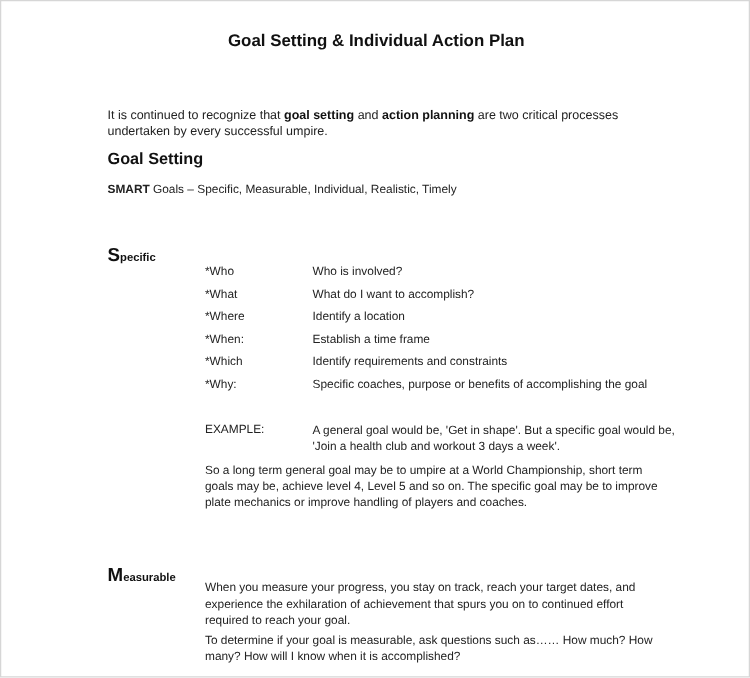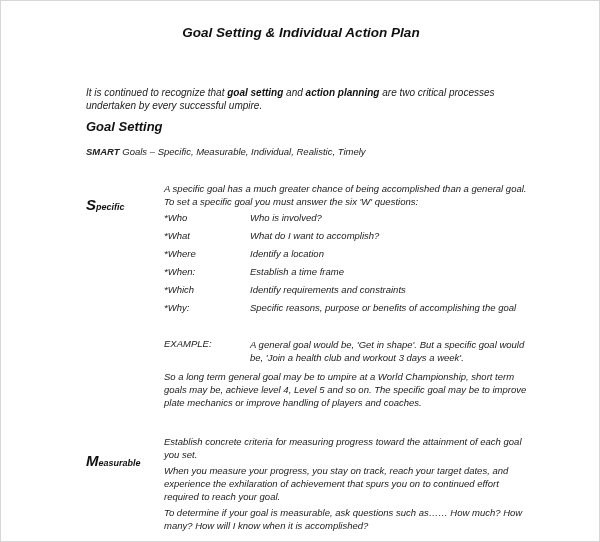--- a/index.html
+++ b/index.html
@@ -1,15 +1,15 @@
 <!DOCTYPE html>
 <html><head>
   <meta charset="utf-8">
   <style>
-    * { box-sizing: border-box; margin: 0; padding: 0; font-style: italic; }
+    * { box-sizing: border-box; margin: 0; padding: 0; }
     html, body { width: 600px; height: 542px; background: #ffffff; overflow: hidden; }
     body { font-family: "Liberation Sans", sans-serif; color: #1a1a1a; }
     .page {
       position: absolute; left: 0; top: 0; width: 600px; height: 542px;
       border: 1px solid #d6d6d6; background: #fff;
     }
     .title {
       position: absolute; left: 0; width: 600px; top: 24px;
       text-align: center; font-size: 13.5px; font-weight: bold; color: #111;
     }
@@ -49,21 +49,20 @@
 
 
   <div class="p" style="top:85px;"><span>It is continued to recognize that </span><b>goal setting</b><span> and </span><b>action planning</b><span> are two critical processes undertaken by every successful umpire.</span></div>
 
   <div class="h2">Goal Setting</div>
 
   <div class="smart"><b>SMART</b><span> Goals – Specific, Measurable, Individual, Realistic, Timely</span></div>
 
   <div class="label" style="top:180px;"><span class="big">S</span><span class="small">pecific</span></div>
 
-  <div class="body-col" style="top:181px;">A specific goal has a much greater chance of being accomplished than a general goal. To set a specific goal you must answer the six 'W' questions:</div>
 
   <div class="w-row" style="top:211px;">
       <span class="w-key">*Who</span>
       <span class="w-val">Who is involved?</span>
     </div>
   <div class="w-row" style="top:229px;">
       <span class="w-key">*What</span>
       <span class="w-val">What do I want to accomplish?</span>
     </div>
   <div class="w-row" style="top:247px;">
@@ -73,29 +72,28 @@
   <div class="w-row" style="top:265px;">
       <span class="w-key">*When:</span>
       <span class="w-val">Establish a time frame</span>
     </div>
   <div class="w-row" style="top:283px;">
       <span class="w-key">*Which</span>
       <span class="w-val">Identify requirements and constraints</span>
     </div>
   <div class="w-row" style="top:301px;">
       <span class="w-key">*Why:</span>
-      <span class="w-val">Specific reasons, purpose or benefits of accomplishing the goal</span>
+      <span class="w-val">Specific coaches, purpose or benefits of accomplishing the goal</span>
     </div>
 
   <div class="w-row" style="top:337px;">
       <span class="w-key">EXAMPLE:</span>
     </div>
   <div class="body-col" style="top:337px; left:249px; width:290px;">A general goal would be, 'Get in shape'. But a specific goal would be, 'Join a health club and workout 3 days a week'.</div>
 
   <div class="body-col" style="top:369px;">So a long term general goal may be to umpire at a World Championship, short term goals may be, achieve level 4, Level 5 and so on. The specific goal may be to improve plate mechanics or improve handling of players and coaches.</div>
 
   <div class="label" style="top:436px;"><span class="big">M</span><span class="small">easurable</span></div>
 
-  <div class="body-col" style="top:434px;">Establish concrete criteria for measuring progress toward the attainment of each goal you set.</div>
   <div class="body-col" style="top:505px;">To determine if your goal is measurable, ask questions such as…… How much? How many? How will I know when it is accomplished?</div>
   <div class="body-col" style="top:463px;">When you measure your progress, you stay on track, reach your target dates, and experience the exhilaration of achievement that spurs you on to continued effort required to reach your goal.</div>
 
 </div>
 
 </body></html>

